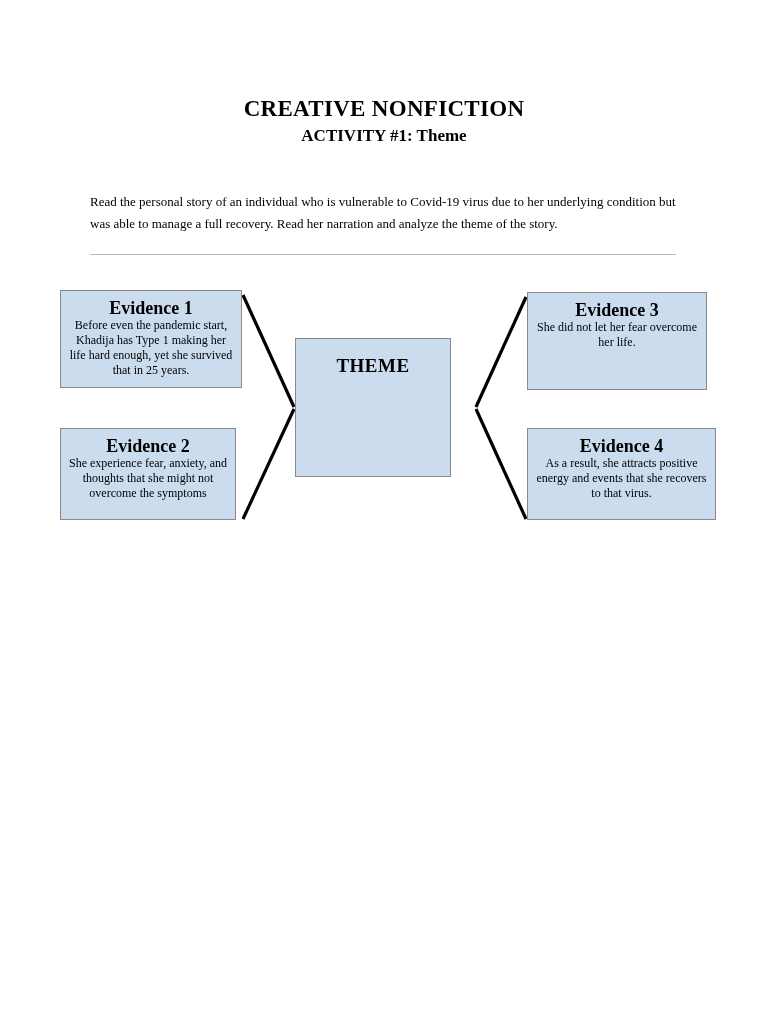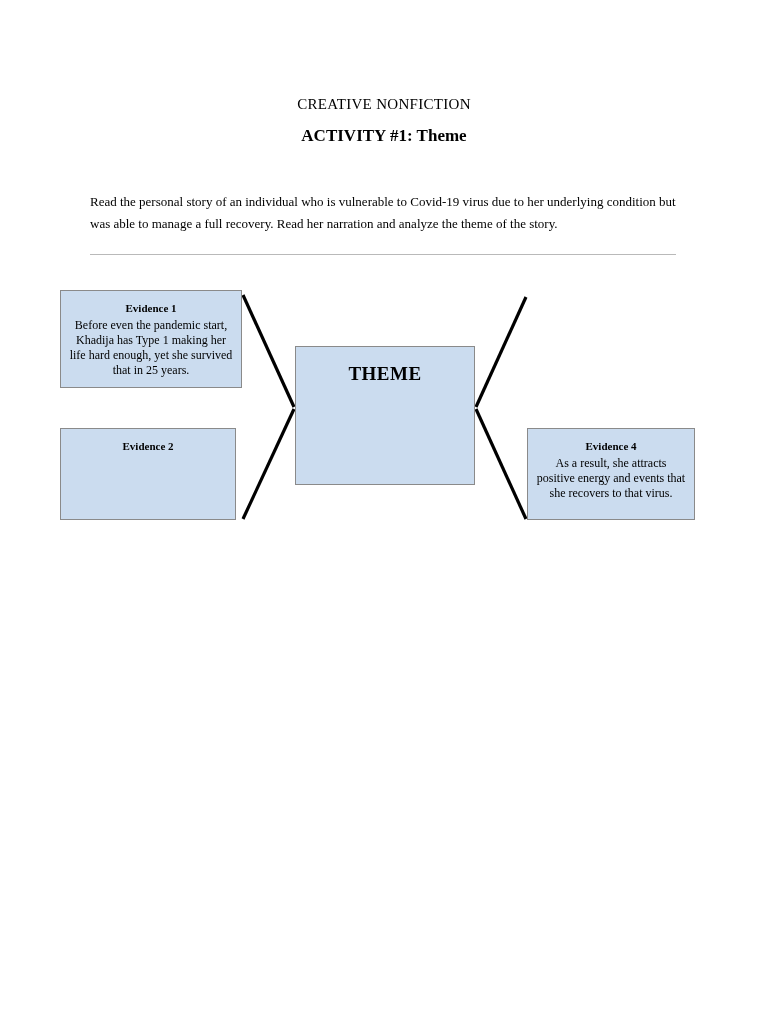--- a/index.html
+++ b/index.html
@@ -16,22 +16,22 @@
     overflow: hidden;
   }
 
   
   #doc-title {
     position: absolute;
     left: 0;
     top: 96px;
     width: 768px;
     text-align: center;
-    font-size: 15px;
-    font-weight: normal;
+    font-size: 23px;
+    font-weight: bold;
     letter-spacing: 0.3px;
   }
   #doc-subtitle {
     position: absolute;
     left: 0;
     top: 126px;
     width: 768px;
     text-align: center;
     font-size: 17px;
     font-weight: bold;
@@ -76,42 +76,41 @@
 
   .node-box {
     position: absolute;
     background: #cbdcef;
     border: 1px solid #8a8a8a;
     box-sizing: border-box;
     text-align: center;
     padding: 8px 8px 6px 8px;
   }
   .node-title {
-    font-size: 11px;
+    font-size: 18px;
     font-weight: bold;
     line-height: 18px;
     margin-bottom: 1px;
   }
   .node-body {
     font-size: 12px;
     line-height: 15px;
   }
 
   #evidence-1-box { left: 60px;  top: 290px; width: 182px; height: 98px; }
   #evidence-2-box { left: 60px;  top: 428px; width: 176px; height: 92px; }
   #evidence-3-box { left: 527px; top: 292px; width: 180px; height: 98px; }
-  #evidence-4-box { left: 527px; top: 428px; width: 168px; height: 92px; }
+  #evidence-4-box { left: 527px; top: 428px; width: 189px; height: 92px; }
 
   #theme-box {
     left: 295px;
     top: 338px;
-    width: 180px;
+    width: 156px;
     height: 139px;
     padding: 10px 9px;
-    margin-top: 8px;
   }
   #theme-heading {
     font-size: 19px;
     font-weight: bold;
     letter-spacing: 0.5px;
     line-height: 26px;
     margin-top: 4px;
   }
   #theme-statement {
     margin-top: 21px;
@@ -147,22 +146,27 @@
     <line x1="526" y1="519" x2="476" y2="409" stroke="#000000" stroke-width="3.2"></line>
   </svg>
 
   <div class="node-box" id="evidence-1-box">
     <div class="node-title">Evidence 1</div>
     <div class="node-body">Before even the pandemic start, Khadija has Type 1 making her life hard enough, yet she survived that in 25 years.</div>
   </div>
 
   <div class="node-box" id="evidence-2-box">
     <div class="node-title">Evidence 2</div>
+    <div class="node-body">She experience fear, anxiety, and thoughts that she might not overcome the symptoms</div>
   </div>
 
+  <div class="node-box" id="evidence-3-box">
+    <div class="node-title">Evidence 3</div>
+    <div class="node-body">She did not let her fear overcome her life.</div>
+  </div>
 
   <div class="node-box" id="evidence-4-box">
     <div class="node-title">Evidence 4</div>
     <div class="node-body">As a result, she attracts positive energy and events that she recovers to that virus.</div>
   </div>
 
   <div class="node-box" id="theme-box">
     <div id="theme-heading">THEME</div>
   </div>
 

